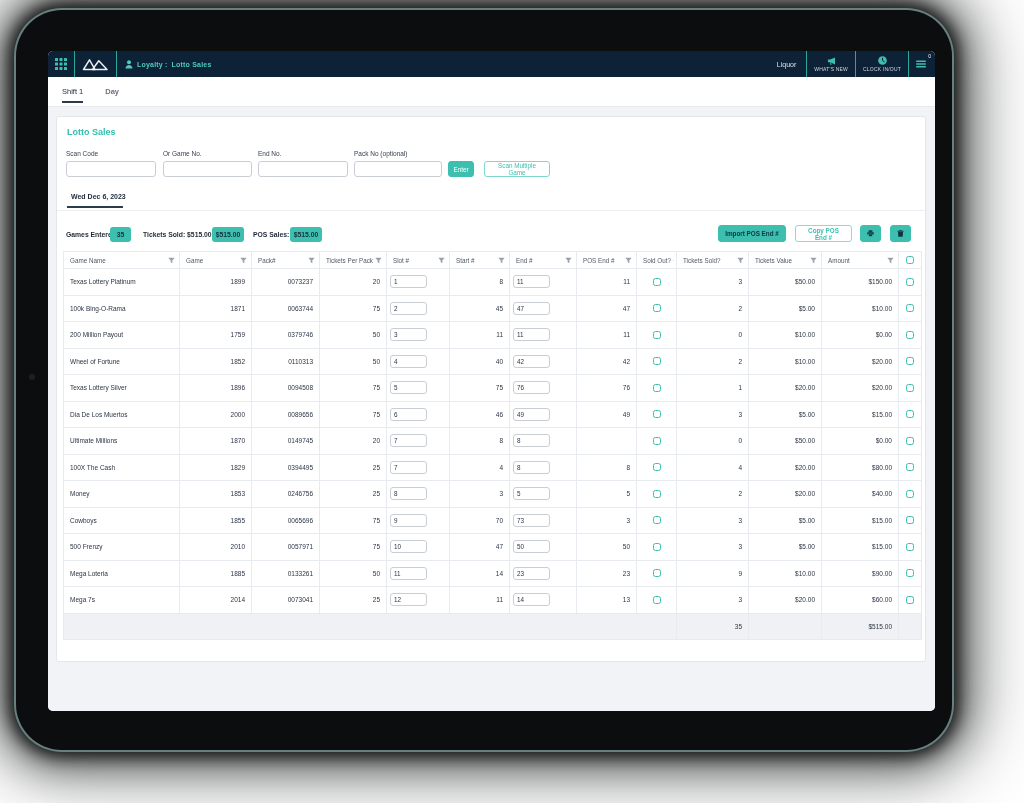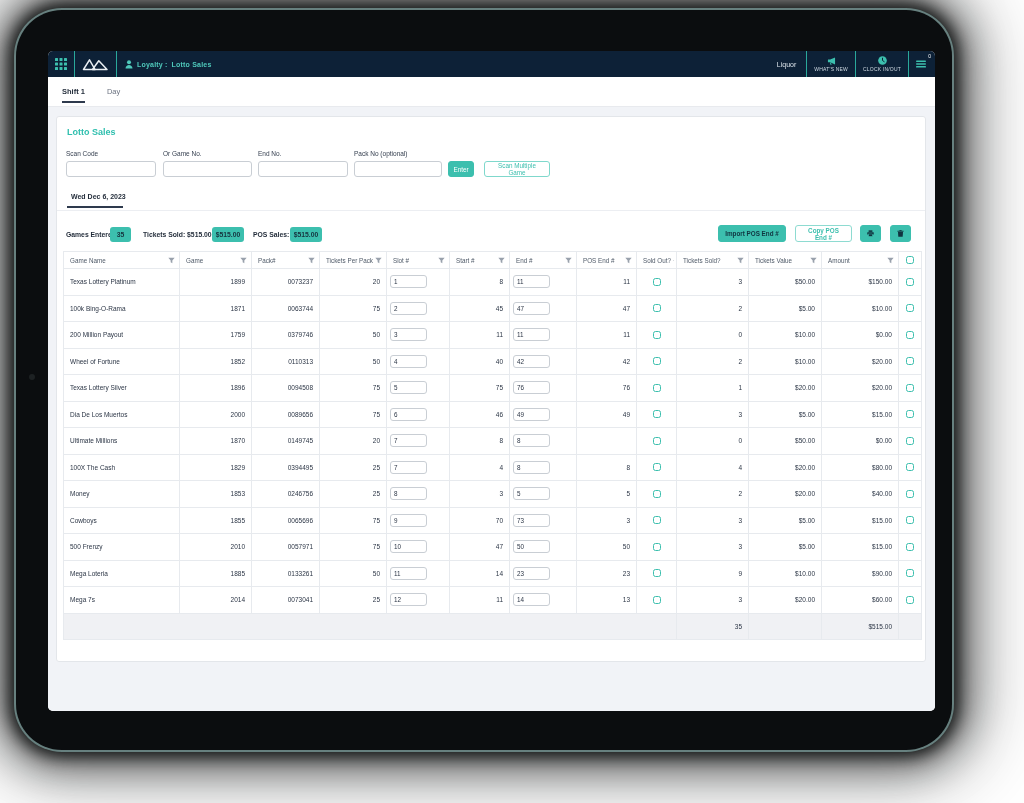--- a/index.html
+++ b/index.html
@@ -28,22 +28,22 @@
     font-size:7px;font-weight:700;letter-spacing:.2px;}
   .nav-store{display:flex;align-items:center;font-size:7px;color:#dde5ec;padding:0 10px;}
   .nav-stack{display:flex;flex-direction:column;align-items:center;justify-content:center;
     gap:1px;padding:0 7px;font-size:5px;color:#cfd9e2;letter-spacing:.2px;white-space:nowrap;}
   .nav-menu{display:flex;align-items:center;padding:0 9px 0 7px;position:relative;}
   .menu-badge{position:absolute;top:2px;right:4px;font-size:5px;color:#fff;}
 
   
   .tabsrow{position:absolute;left:0;top:26px;width:100%;height:30px;background:#fff;
     border-bottom:1px solid #e8eaee;display:flex;align-items:flex-end;padding-left:14px;gap:22px;}
-  .tab{font-size:7.5px;color:#6b7280;padding-bottom:5px;border-bottom:2px solid transparent;margin-bottom:3px;}
-  .tab.active{color:#1f2937;font-weight:700;border-bottom-color:#2e3a4d;}
+  .tab{font-size:7.5px;color:#6b7280;padding-bottom:5px;border-bottom:2px solid transparent;margin-bottom:3px;font-weight:bold;}
+  .tab.active{color:#1f2937;font-weight:400;border-bottom-color:#2e3a4d;}
 
   
   .content{position:absolute;left:0;top:56px;width:100%;height:604px;background:#f1f3f7;}
   .card{position:absolute;left:8px;top:9px;width:870px;height:546px;background:#fff;
     border:1px solid #e3e6ea;border-radius:3px;}
 
   .card-heading{position:absolute;left:10px;top:10px;font-size:9px;font-weight:700;color:#2fbfae;}
   .flabel{position:absolute;top:33px;font-size:6.5px;color:#374151;}
   .finput{position:absolute;top:44px;height:16px;border:1px solid #c9ced4;border-radius:3px;
     background:#fff;font-size:6.5px;padding:0 4px;color:#2b3545;font-family:inherit;}

